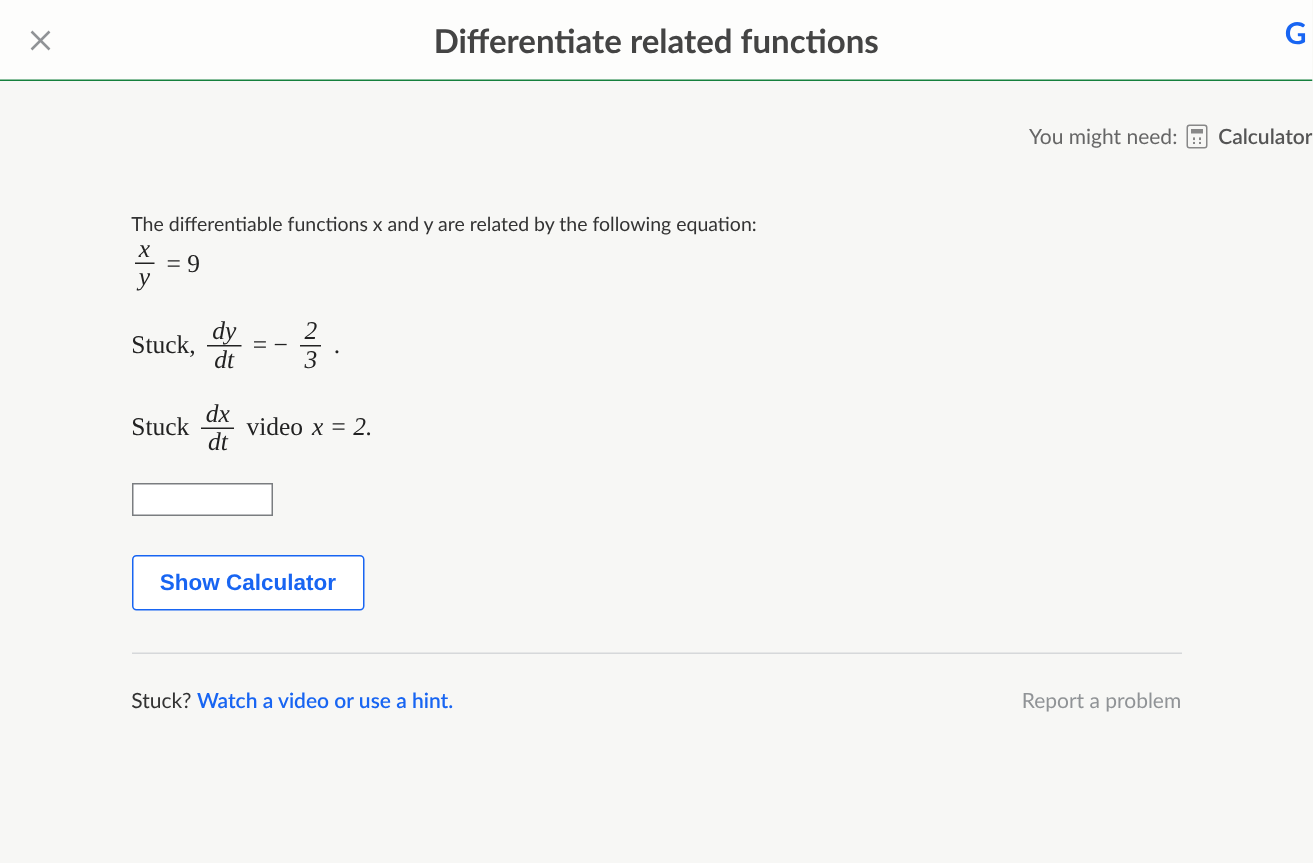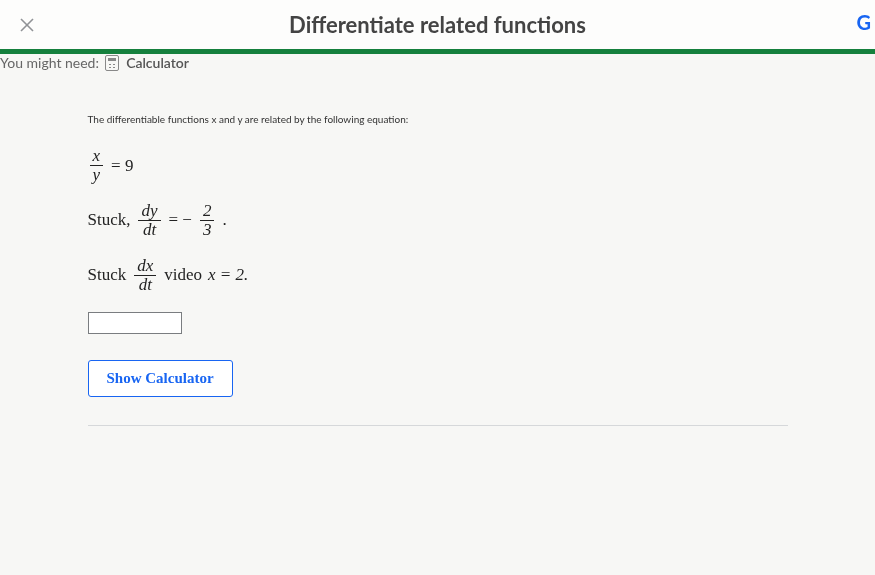--- a/index.html
+++ b/index.html
@@ -6,42 +6,43 @@
     body {
       width:875px; height:575px;
       font-family:"Lato","Helvetica Neue",Arial,sans-serif;
       background:#f7f7f5;
       color:#3b3e40;
       position:relative;
       overflow:hidden;
     }
     .header {
       height:54px;
-      border-bottom:5px solid #15803d;
+      border-bottom:1px solid #15803d;
       display:flex;
       align-items:center;
       position:relative;
       background:#fdfdfc;
     }
     .close-btn {
       position:absolute; left:18px; top:50%; transform:translateY(-50%);
       width:18px; height:18px;
       cursor:pointer; color:#909396;
     }
     .close-btn svg { width:100%; height:100%; }
     .title {
       flex:1; text-align:center;
       font-size:22px; font-weight:700; color:#444;
     }
     .corner-letter {
       position:absolute; right:4px; top:10px;
       font-size:20px; font-weight:700; color:#1865f2;
     }
     .need-row {
-      text-align:left;
+      text-align:right;
+      margin-top:28px;
       font-size:14px; color:#666;
     }
     .calc-icon {
       display:inline-block; vertical-align:middle;
       width:14px; height:16px;
       border:1px solid #888; border-radius:2px;
       position:relative; margin:0 4px 2px 2px;
     }
     .calc-icon::before {
       content:""; position:absolute; top:2px; left:2px; right:2px; height:3px;
@@ -51,21 +52,21 @@
       content:""; position:absolute; bottom:2px; left:2px; right:2px; top:7px;
       background:
         radial-gradient(circle,#888 0.8px,transparent 0.8px) 0 0/4px 3px;
     }
     .calc-word { color:#555; font-weight:600; }
     .content {
       width:720px; margin:40px auto 0 auto;
       padding:0 10px;
     }
     .prompt {
-      font-size:10px; color:#333; margin-bottom:22px;
+      font-size:13px; color:#333; 
     }
     .mathline {
       font-family:"Times New Roman",Georgia,serif;
       font-size:17px; font-style:italic;
       color:#222;
       margin-bottom:18px;
       display:flex; align-items:center; gap:6px;
     }
     .upright { font-style:normal; }
     .frac {
@@ -85,21 +86,21 @@
       font-size:14px;
     }
     .show-calc {
       border:1px solid #1865f2;
       background:#fff;
       color:#1865f2;
       font-size:15px; font-weight:700;
       padding:9px 18px;
       border-radius:3px;
       cursor:pointer;
-      font-family:Liberation Serif, serif;
+      font-family:Liberation Sans, sans-serif;
       text-align:right;
     }
     .divider {
       border:none; border-top:1px solid #d6d8da;
       margin:28px 0 22px 0;
     }
     .footer-row {
       display:flex; justify-content:space-between; align-items:center;
       font-size:14px;
     }
@@ -166,14 +167,21 @@
     <span class="upright">video</span>
     <span>x = 2.</span>
   </div>
 
   <input class="answer-input" type="text" value="" style="">
 
   <button class="show-calc">Show Calculator</button>
 
   <hr class="divider">
 
+  <div class="footer-row">
+    <div>
+      <span class="stuck">Stuck?</span>
+      <span class="hint-link">Watch a video or use a hint.</span>
+    </div>
+    <div class="report">Report a problem</div>
+  </div>
 
 </div>
 
 </body></html>

